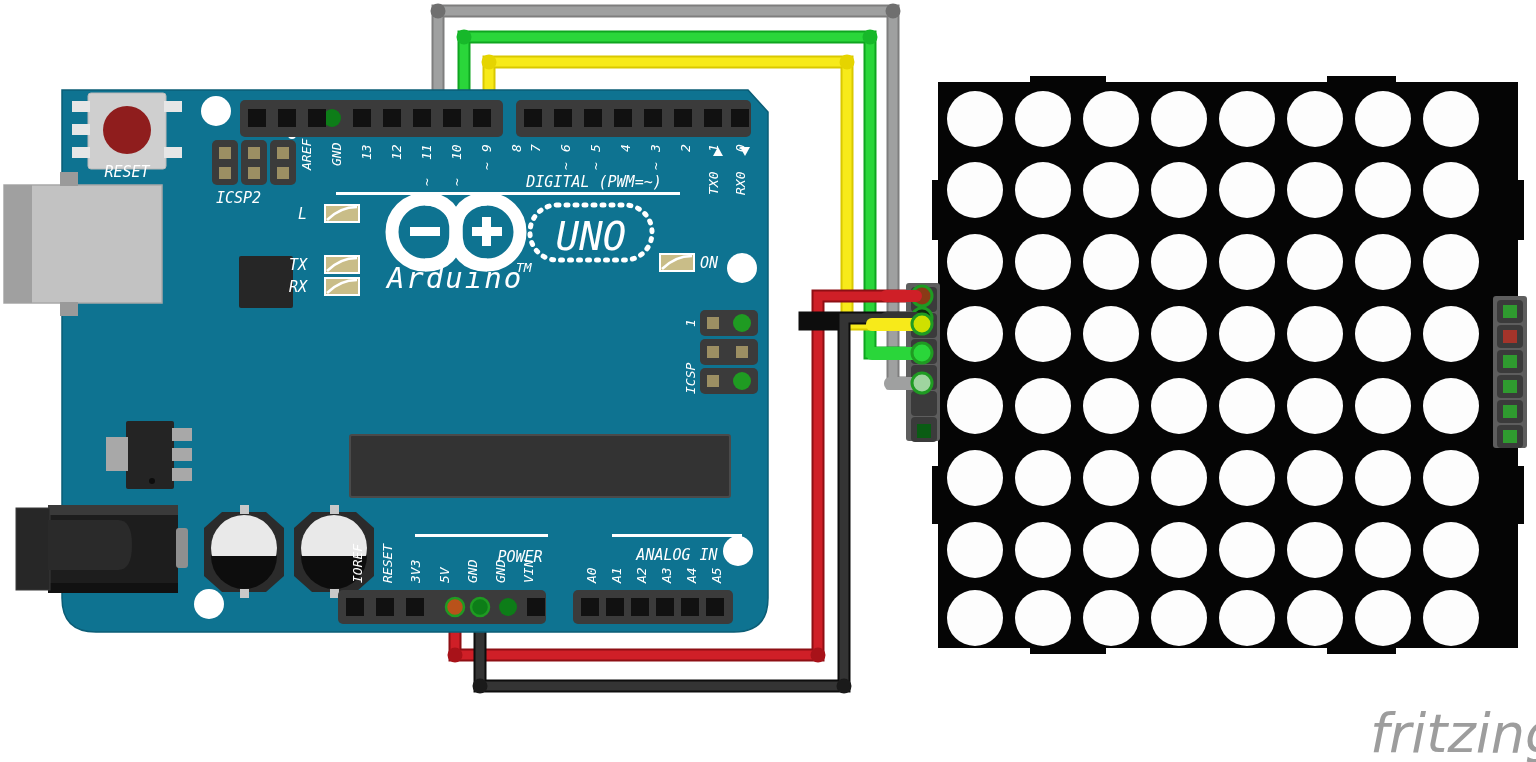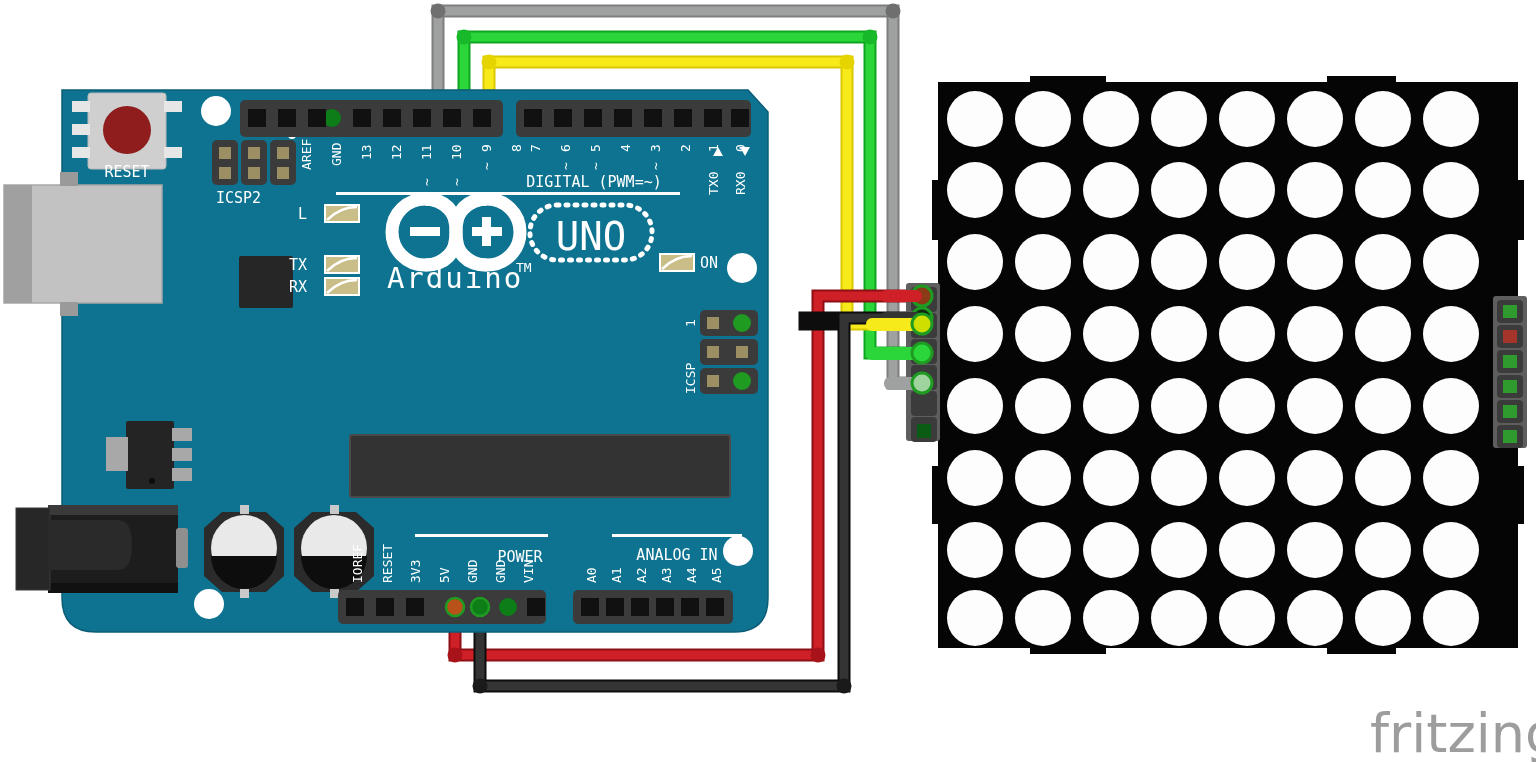--- a/index.html
+++ b/index.html
@@ -1,17 +1,17 @@
 <!DOCTYPE html>
 <html><head>
 <meta charset="utf-8">
 <style>
   html,body{margin:0;padding:0;background:#ffffff;}
   body{width:1536px;height:762px;overflow:hidden;font-family:"DejaVu Sans Mono",monospace;}
-  #stage{position:relative;width:1536px;height:762px;background:#7dd3fc;}
+  #stage{position:relative;width:1536px;height:762px;background:#7dd3fc;font-style:italic;}
   svg{display:block;}
   .pinlabel{font-family:"DejaVu Sans Mono",monospace;font-size:13px;fill:#ffffff;letter-spacing:0px;}
   .boardtxt{font-family:"DejaVu Sans Mono",monospace;fill:#ffffff;}
 </style>
 </head>
 <body>
 
 <div id="stage">
 <svg width="1536" height="762" viewBox="0 0 1536 762" xmlns="http://www.w3.org/2000/svg">
 

